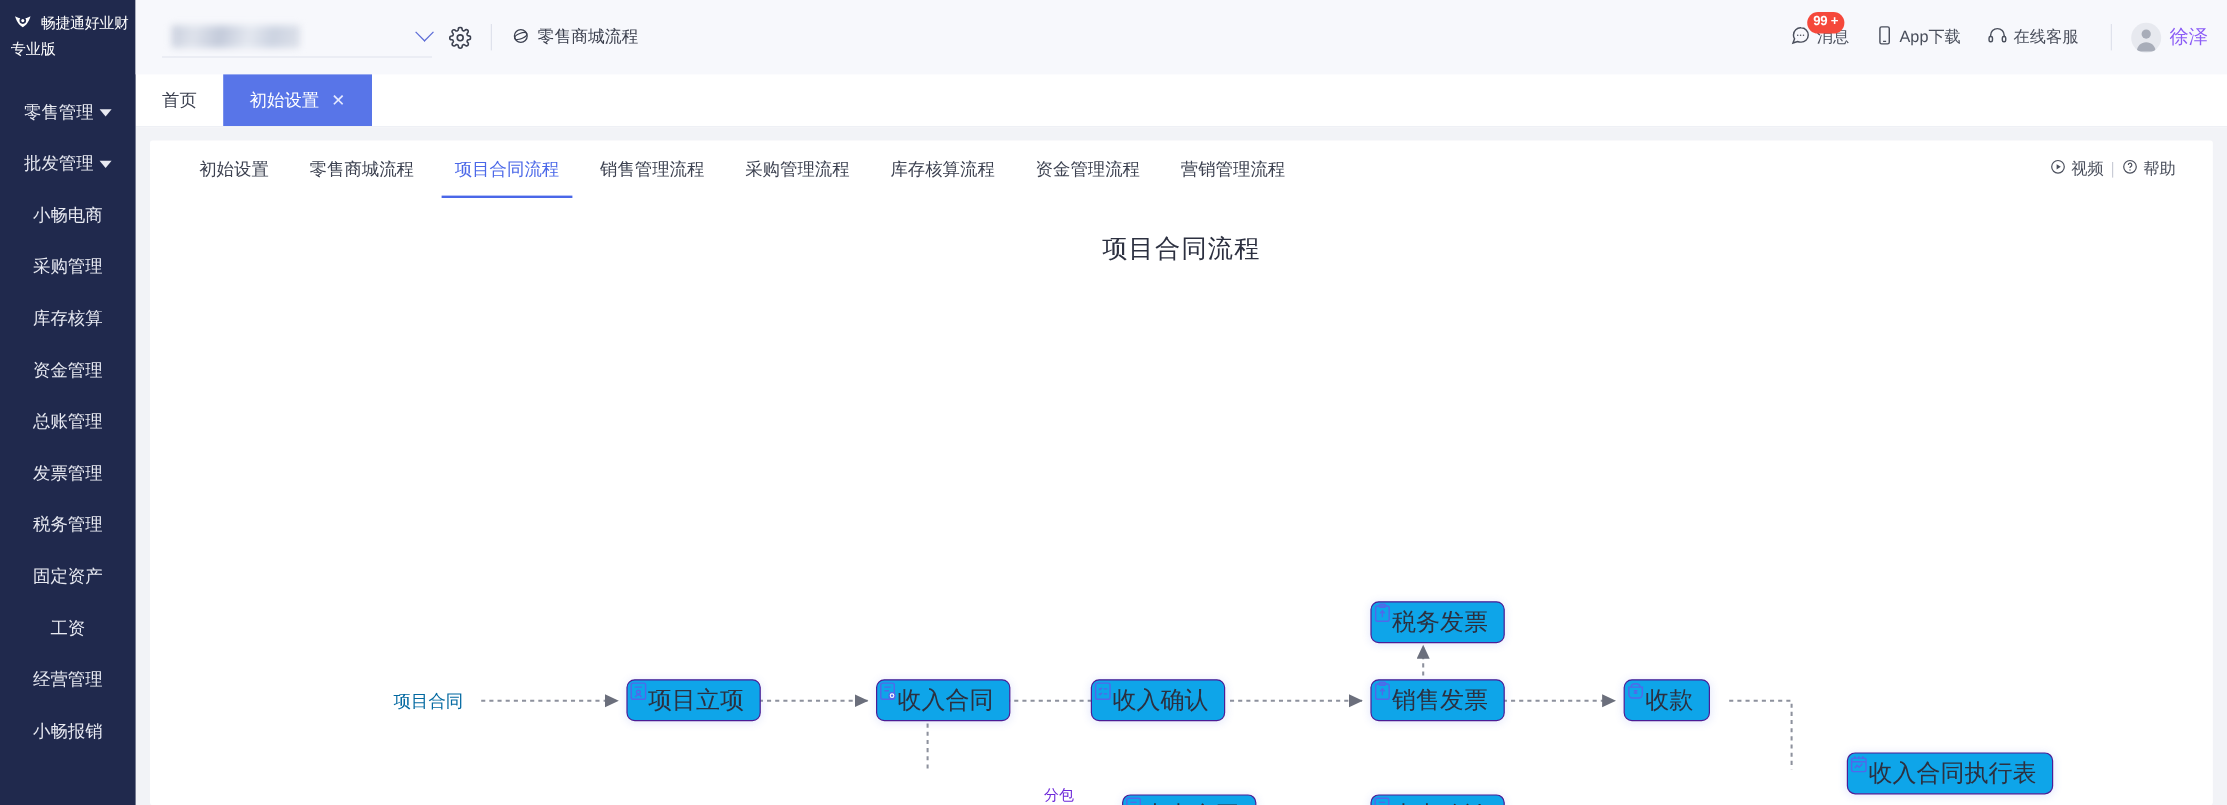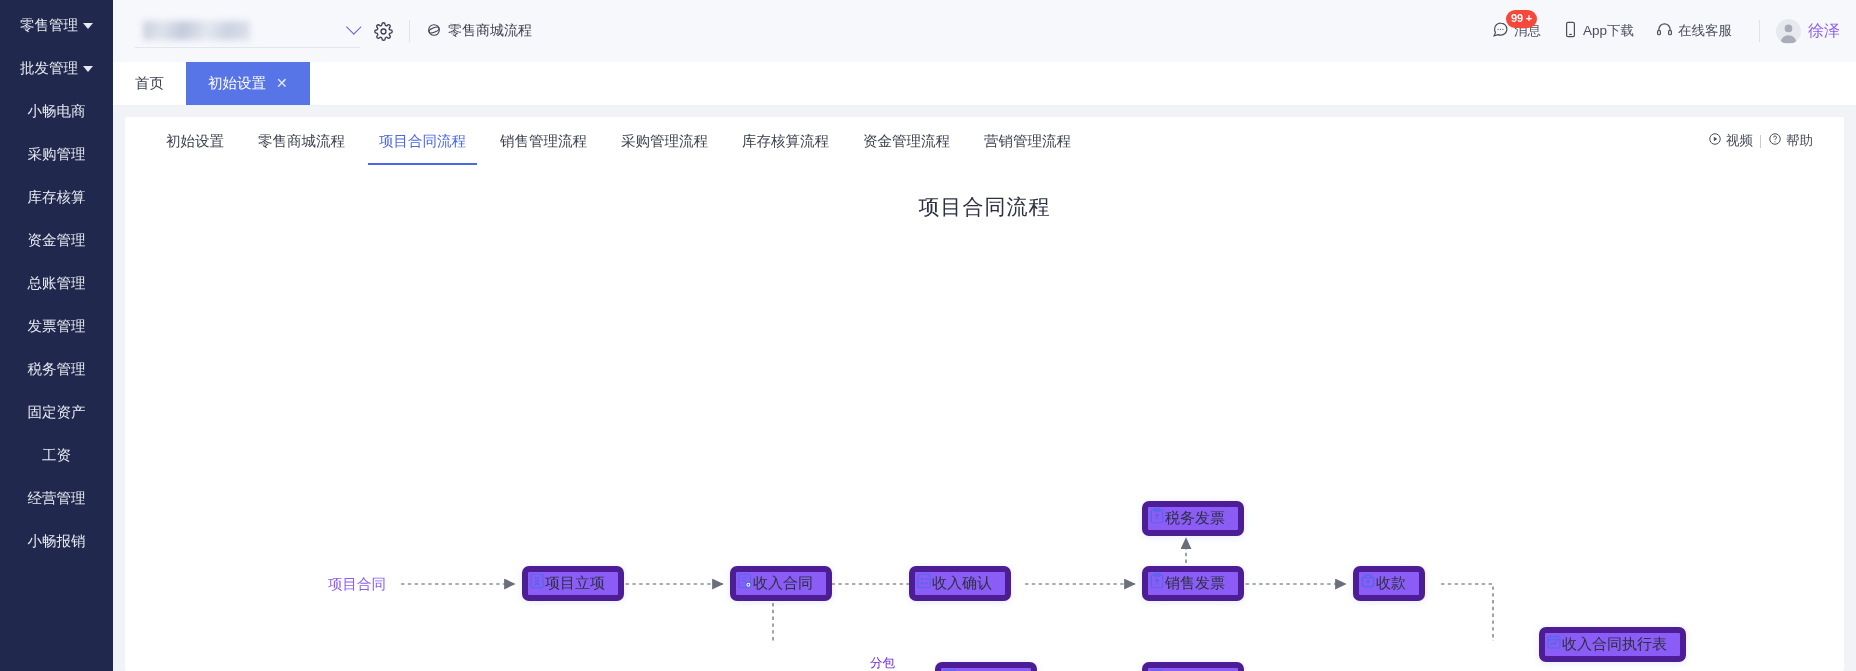--- a/index.html
+++ b/index.html
@@ -138,39 +138,53 @@
 
   
   .flow-title {
     text-align: center; font-size: 21px; color: #2c3040; margin-top: 28px;
     letter-spacing: 1px;
   }
   .canvas { position: relative; width: 100%; height: 420px; }
   .canvas svg { position: absolute; left: 0; top: 0; }
 
   .node {
-    position: absolute; height: 35px; background: #8b5cf6; border-radius: 7px;
-    border: 6px solid #4c1d95; display: flex; align-items: center; gap: 7px;
-    padding: 0 13px 0 10px; font-size: 15px; color: #2c3040; cursor: pointer;
+    position: absolute; height: 35px; background: #0ea5e9; border-radius: 7px;
+    border: 1px solid #4c1d95; display: flex; align-items: center; gap: 7px;
+    padding: 0 13px 0 10px; font-size: 20px; color: #2c3040; cursor: pointer;
     box-shadow: 0 1px 7px rgba(88,110,232,0.16); white-space: nowrap;
   }
   .node svg { flex: 0 0 auto; }
   .rowlabel {
-    position: absolute; font-size: 14.5px; color: #8b5cf6; white-space: nowrap;
+    position: absolute; font-size: 14.5px; color: #0369a1; white-space: nowrap;
   }
   .edgelabel {
     position: absolute; font-size: 12.5px; color: #6d28d9; white-space: nowrap;
   }
 </style>
 </head>
 <body>
 
 <div class="app">
 
   <aside class="sidebar">
+    <div class="brand">
+      <div class="brand-row">
+        <span class="brand-logo">
+          <svg width="22" height="22" viewBox="0 0 24 24">
+            <path d="M12 2C6.5 2 2 6.5 2 12s4.5 10 10 10 10-4.5 10-10S17.5 2 12 2z" fill="none"></path>
+            <path d="M5 6c0 0 1.5 7 7 10 5.5-3 7-10 7-10-2.5 1.5-4.5 2-7 2S7.5 7.5 5 6z" fill="#fff"></path>
+            <circle cx="12" cy="10" r="3" fill="#20294d"></circle>
+            <circle cx="12" cy="10" r="1.4" fill="#fff"></circle>
+          </svg>
+        </span>
+        <span class="brand-name">畅捷通好业财</span>
+      </div>
+      <div class="brand-sub">专业版</div>
+    </div>
 
     <nav class="nav">
       <div class="nav-item">
         <span>零售管理</span>
         <i class="caret-down"></i>
       </div>
       <div class="nav-item">
         <span>批发管理</span>
         <i class="caret-down"></i>
       </div>

